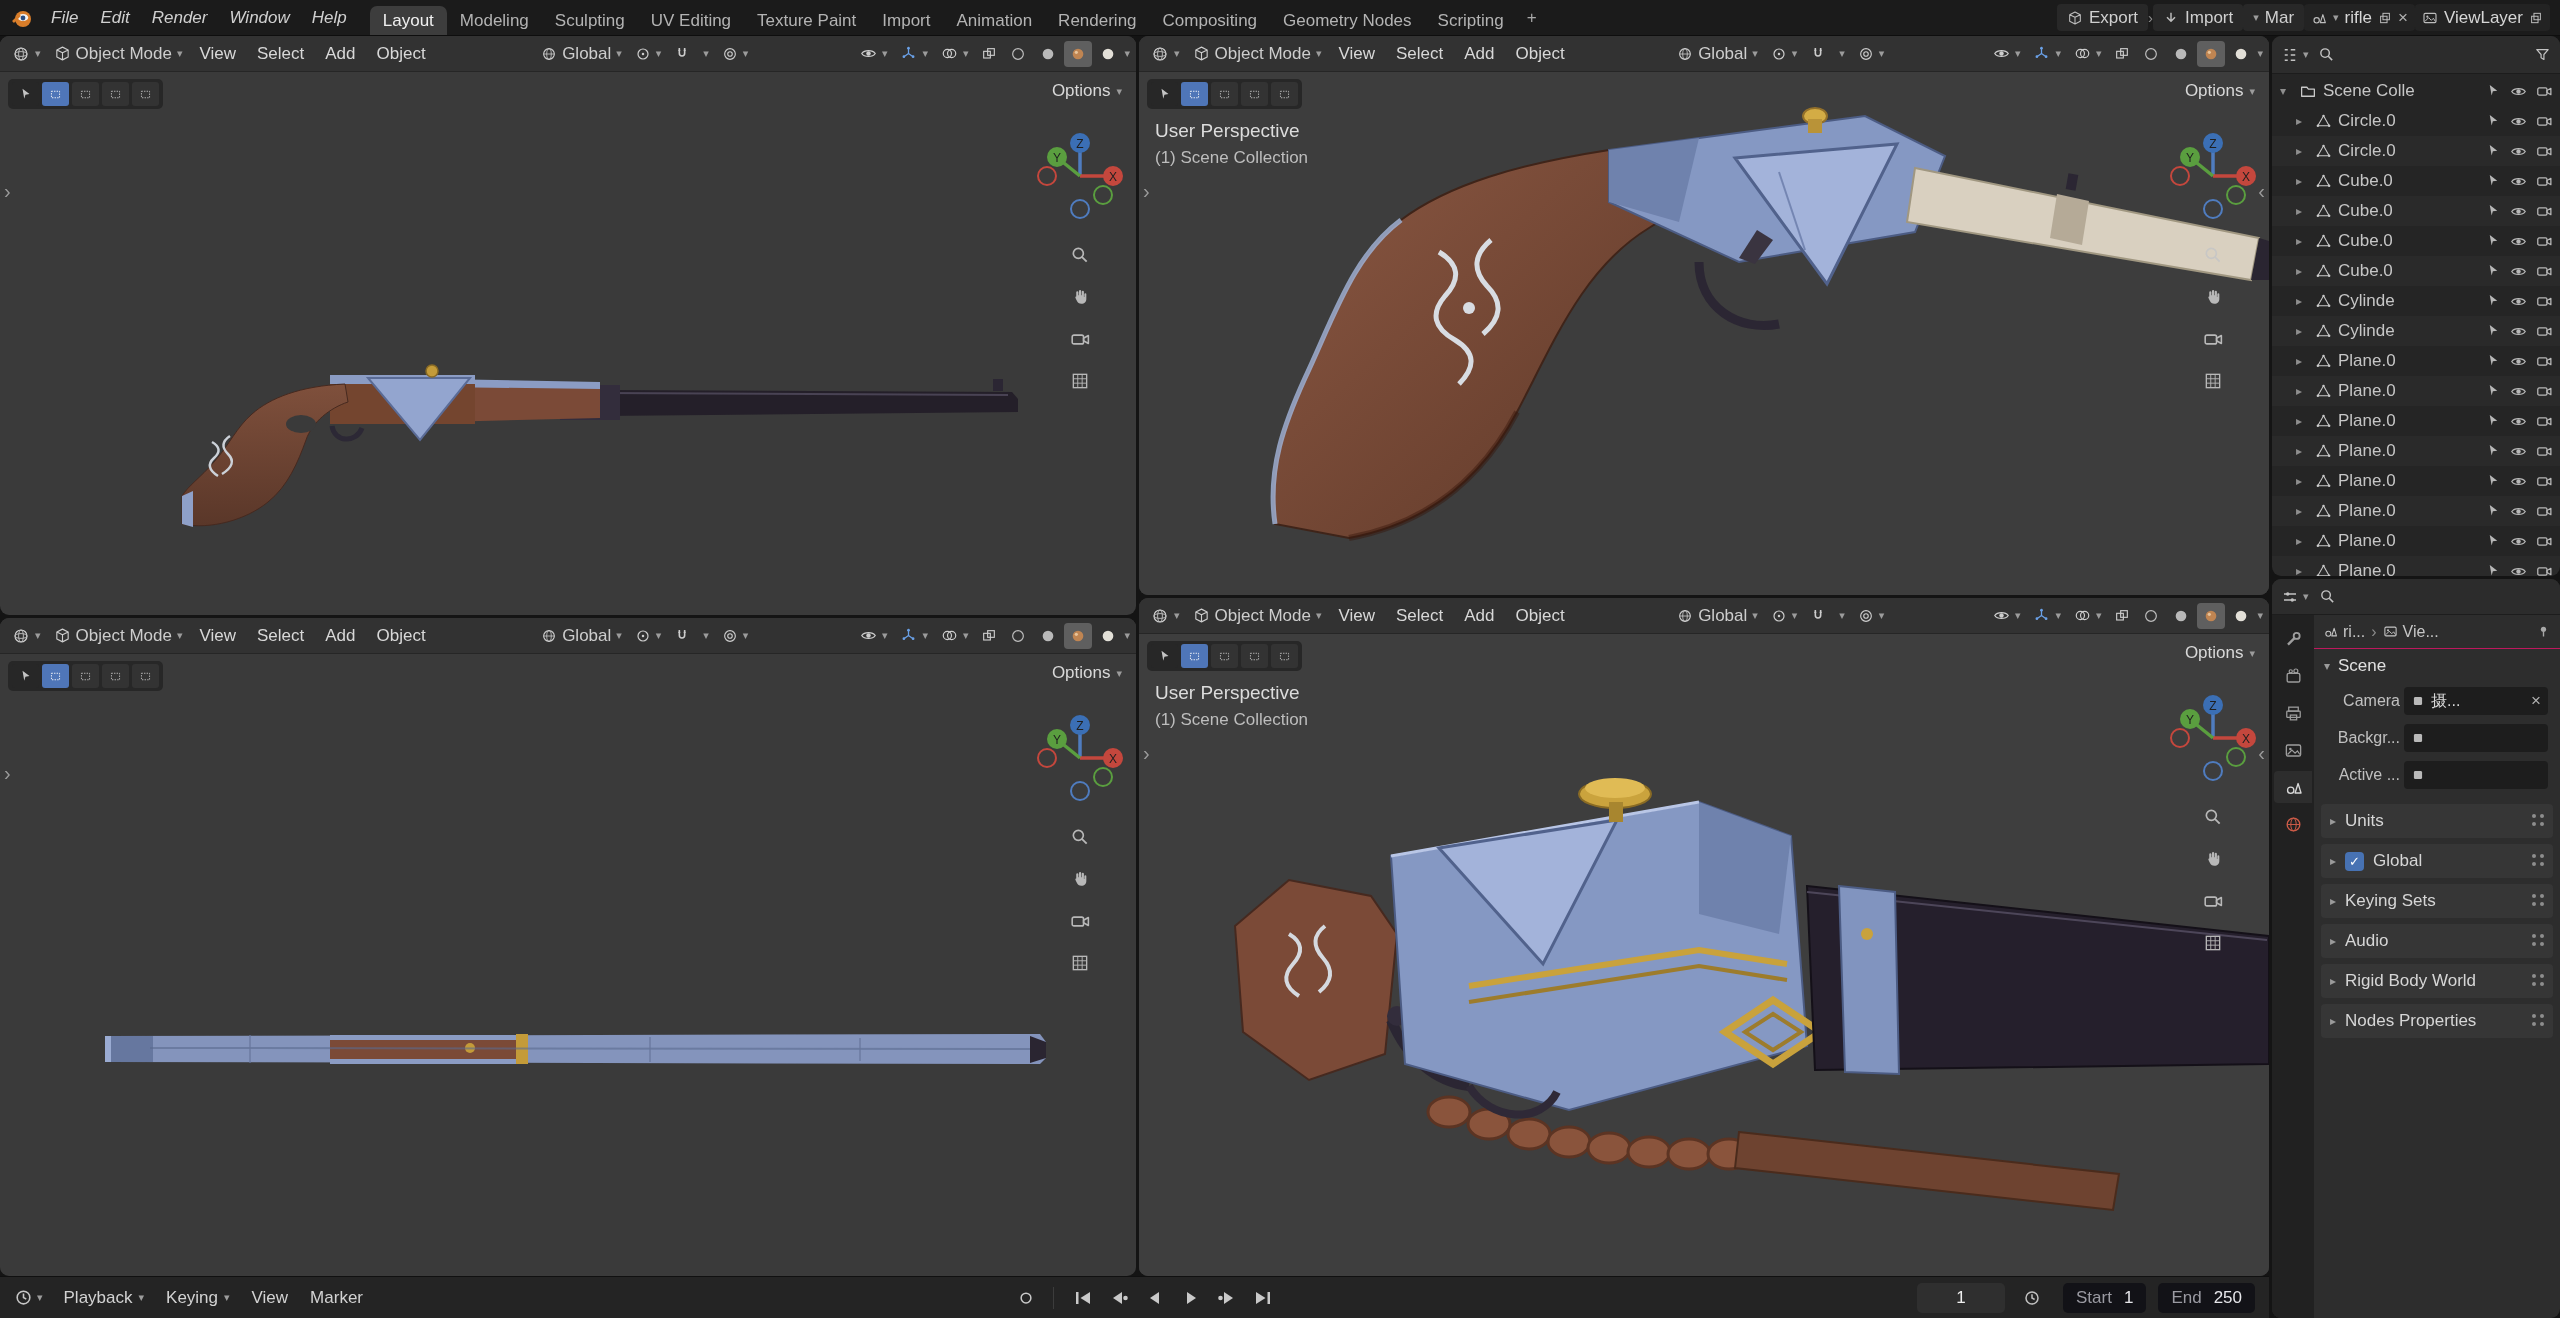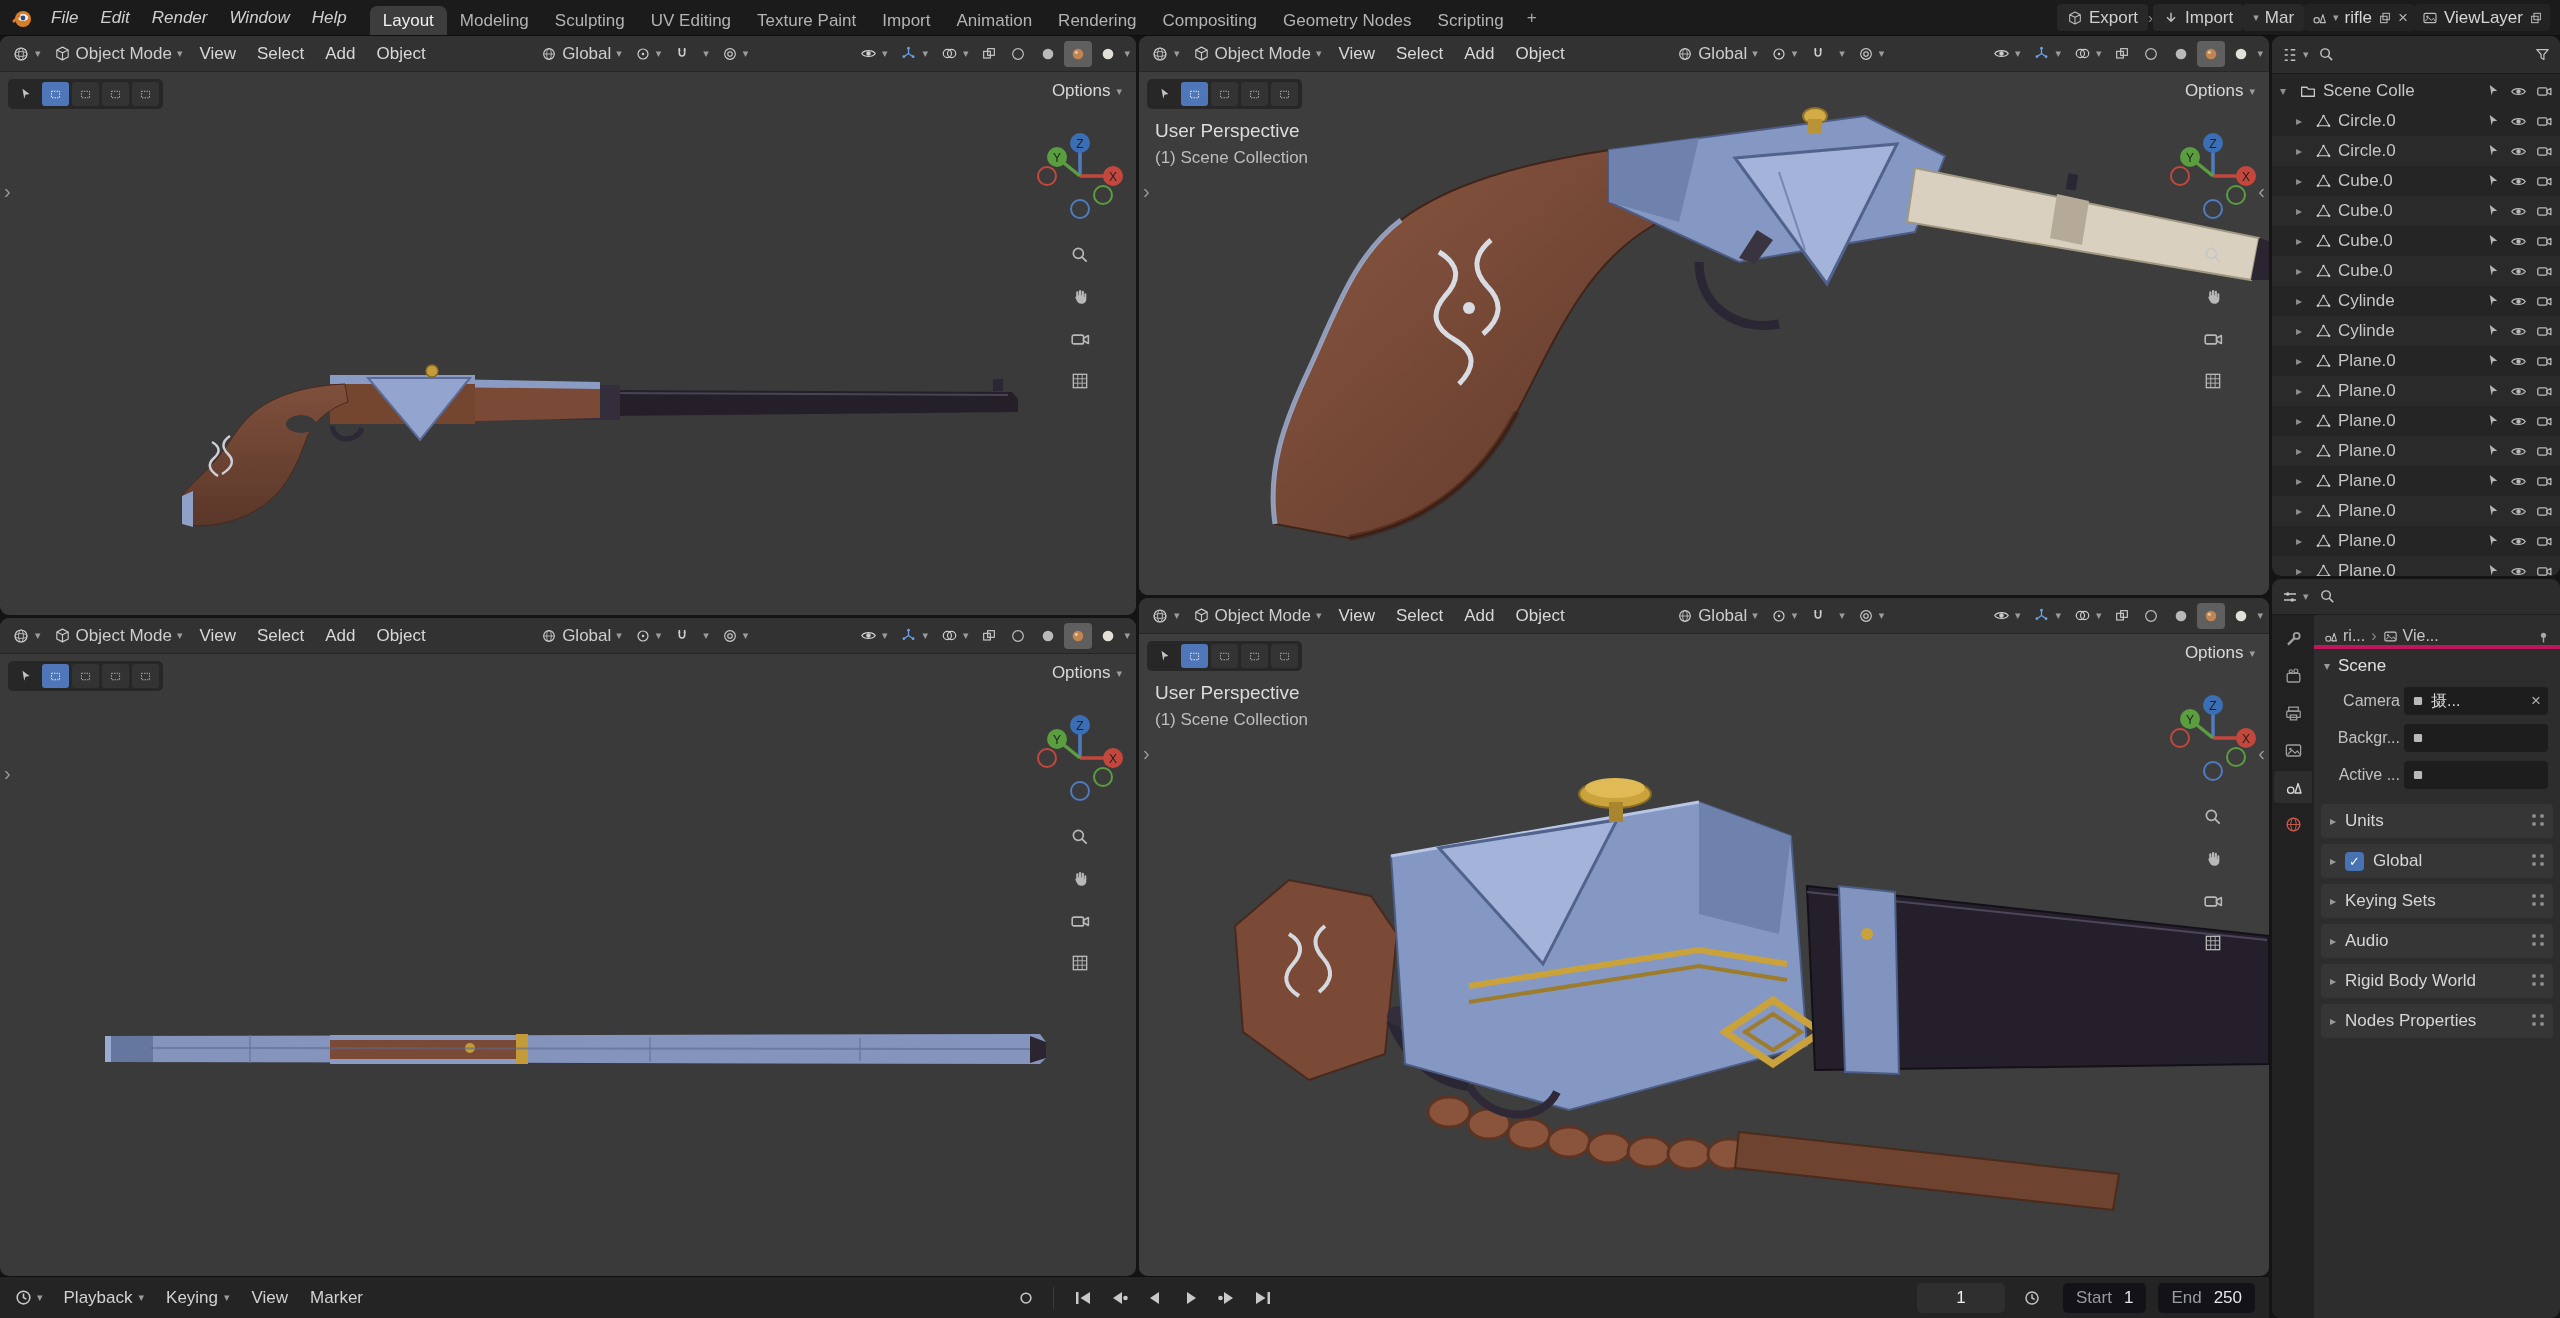--- a/index.html
+++ b/index.html
@@ -93,21 +93,21 @@
   .o-tools span { display:flex; }
 
   .properties { flex:1; background:#2d2d2d; border-radius:9px; display:flex; flex-direction:column; overflow:hidden; }
   .p-header { height:36px; flex-shrink:0; background:#2c2c2c; border-bottom:1px solid #1d1d1d; display:flex; align-items:center; gap:10px; padding:0 9px; color:#c3c3c3; }
   .p-body { flex:1; display:flex; overflow:hidden; }
   .p-tabs { width:42px; background:#212121; display:flex; flex-direction:column; align-items:center; gap:5px; padding-top:8px; flex-shrink:0; }
   .p-tab { width:38px; height:32px; display:flex; align-items:center; justify-content:center; color:#9d9d9d; border-radius:4px 0 0 4px; }
   .p-tab.active { background:#2d2d2d; color:#d8d8d8; }
   .p-tab.world { color:#cf5c48; }
   .p-content { flex:1; overflow:hidden; }
-  .p-crumbs { height:34px; display:flex; align-items:flex-end; gap:6px; padding:0 9px; border-bottom:4px solid #be185d; color:#c6c6c6; font-size:16px; }
+  .p-crumbs { height:34px; display:flex; align-items:center; gap:6px; padding:0 9px; border-bottom:1px solid #be185d; color:#c6c6c6; font-size:16px; }
   .crumb { display:flex; align-items:center; gap:5px; }
   .crumb-sep { color:#8b8b8b; }
   .p-panel-head { height:34px; display:flex; align-items:center; gap:8px; padding:0 10px; color:#e0e0e0; }
   .caret { color:#9a9a9a; font-size:12px; }
   .p-row { display:flex; align-items:center; gap:4px; padding:4px 12px 5px 0; }
   .p-row label { width:86px; flex-shrink:0; text-align:right; color:#c0c0c0; font-size:16px; }
   .p-field { flex:1; height:28px; background:#1d1d1d; border-radius:4px; display:flex; align-items:center; gap:6px; padding:0 7px; color:#d8d8d8; font-size:16px; overflow:hidden; }
   .f-icon { display:flex; color:#b9b9b9; }
   .f-value { flex:1; overflow:hidden; white-space:nowrap; }
   .f-x { color:#b0b0b0; font-size:17px; }

